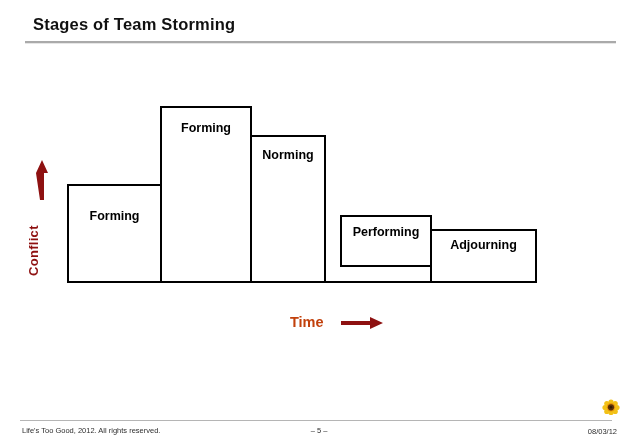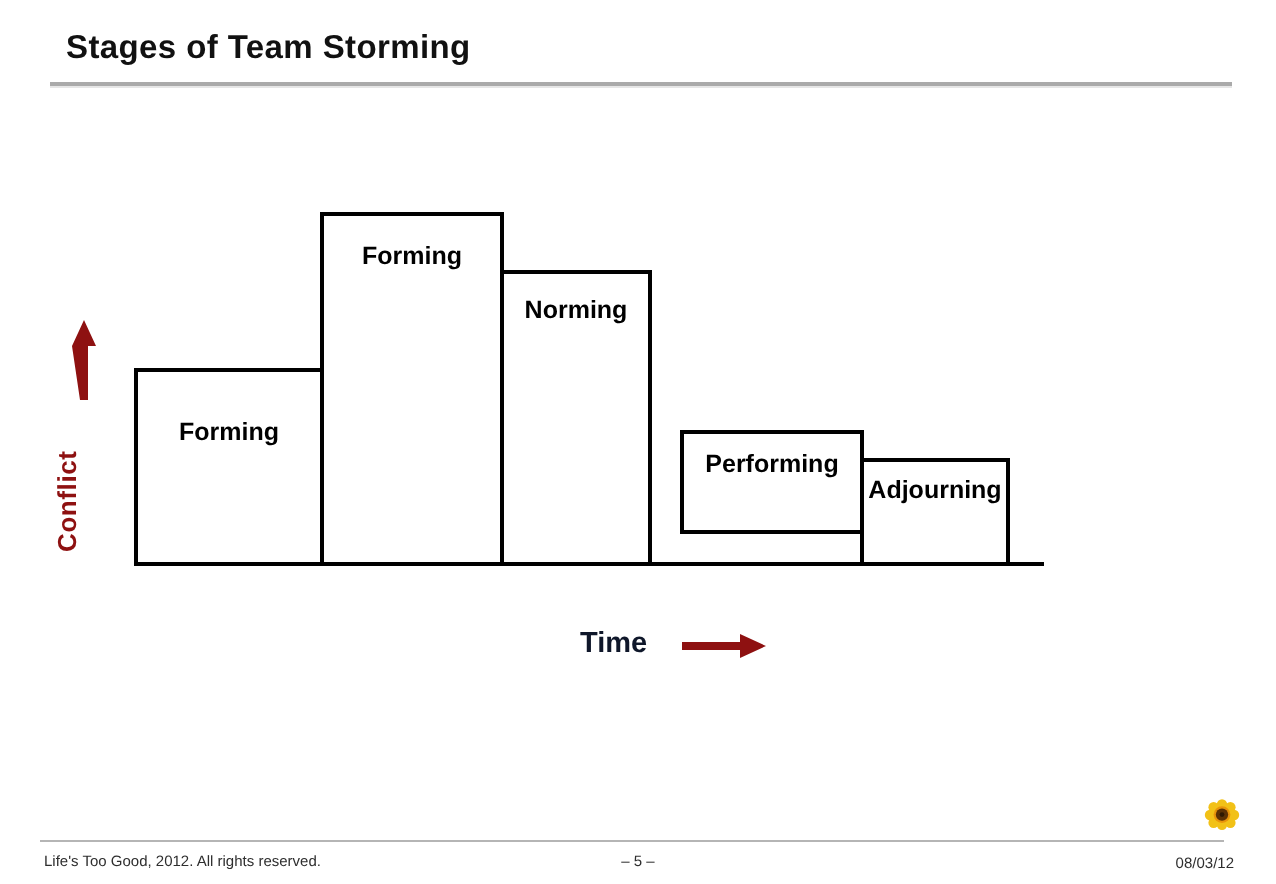--- a/index.html
+++ b/index.html
@@ -78,21 +78,21 @@
     position: absolute;
     left: 34px;
     top: 160px;
   }
   .time-label {
     position: absolute;
     left: 290px;
     top: 314px;
     font-size: 14.5px;
     font-weight: bold;
-    color: #0f172a;
+    color: #c2410c;
   }
   .time-arrow {
     position: absolute;
     left: 341px;
     top: 316px;
   }
 
   
   .footer-rule {
     position: absolute;
@@ -155,21 +155,21 @@
   </div>
   <div class="bar" style="left:160px; top:106px; width:92px; height:177px;">
     <span class="bar-label" style="margin-top:13px;">Forming</span>
   </div>
   <div class="bar" style="left:250px; top:135px; width:76px; height:148px;">
     <span class="bar-label" style="margin-top:11px;">Norming</span>
   </div>
   <div class="bar" style="left:340px; top:215px; width:92px; height:52px;">
     <span class="bar-label" style="margin-top:8px;">Performing</span>
   </div>
-  <div class="bar" style="left:430px; top:229px; width:75px; height:54px;">
+  <div class="bar" style="left:430px; top:229px; width:107px; height:54px;">
     <span class="bar-label" style="margin-top:7px;">Adjourning</span>
   </div>
 
   <div class="baseline"></div>
 
   <div class="time-label">Time</div>
   <div class="time-arrow">
     <svg width="42" height="14" viewBox="0 0 42 14" aria-hidden="true">
       <polygon points="42,7 29,1 29,5 0,5 0,9 29,9 29,13" fill="#8e1111"></polygon>
     </svg>

